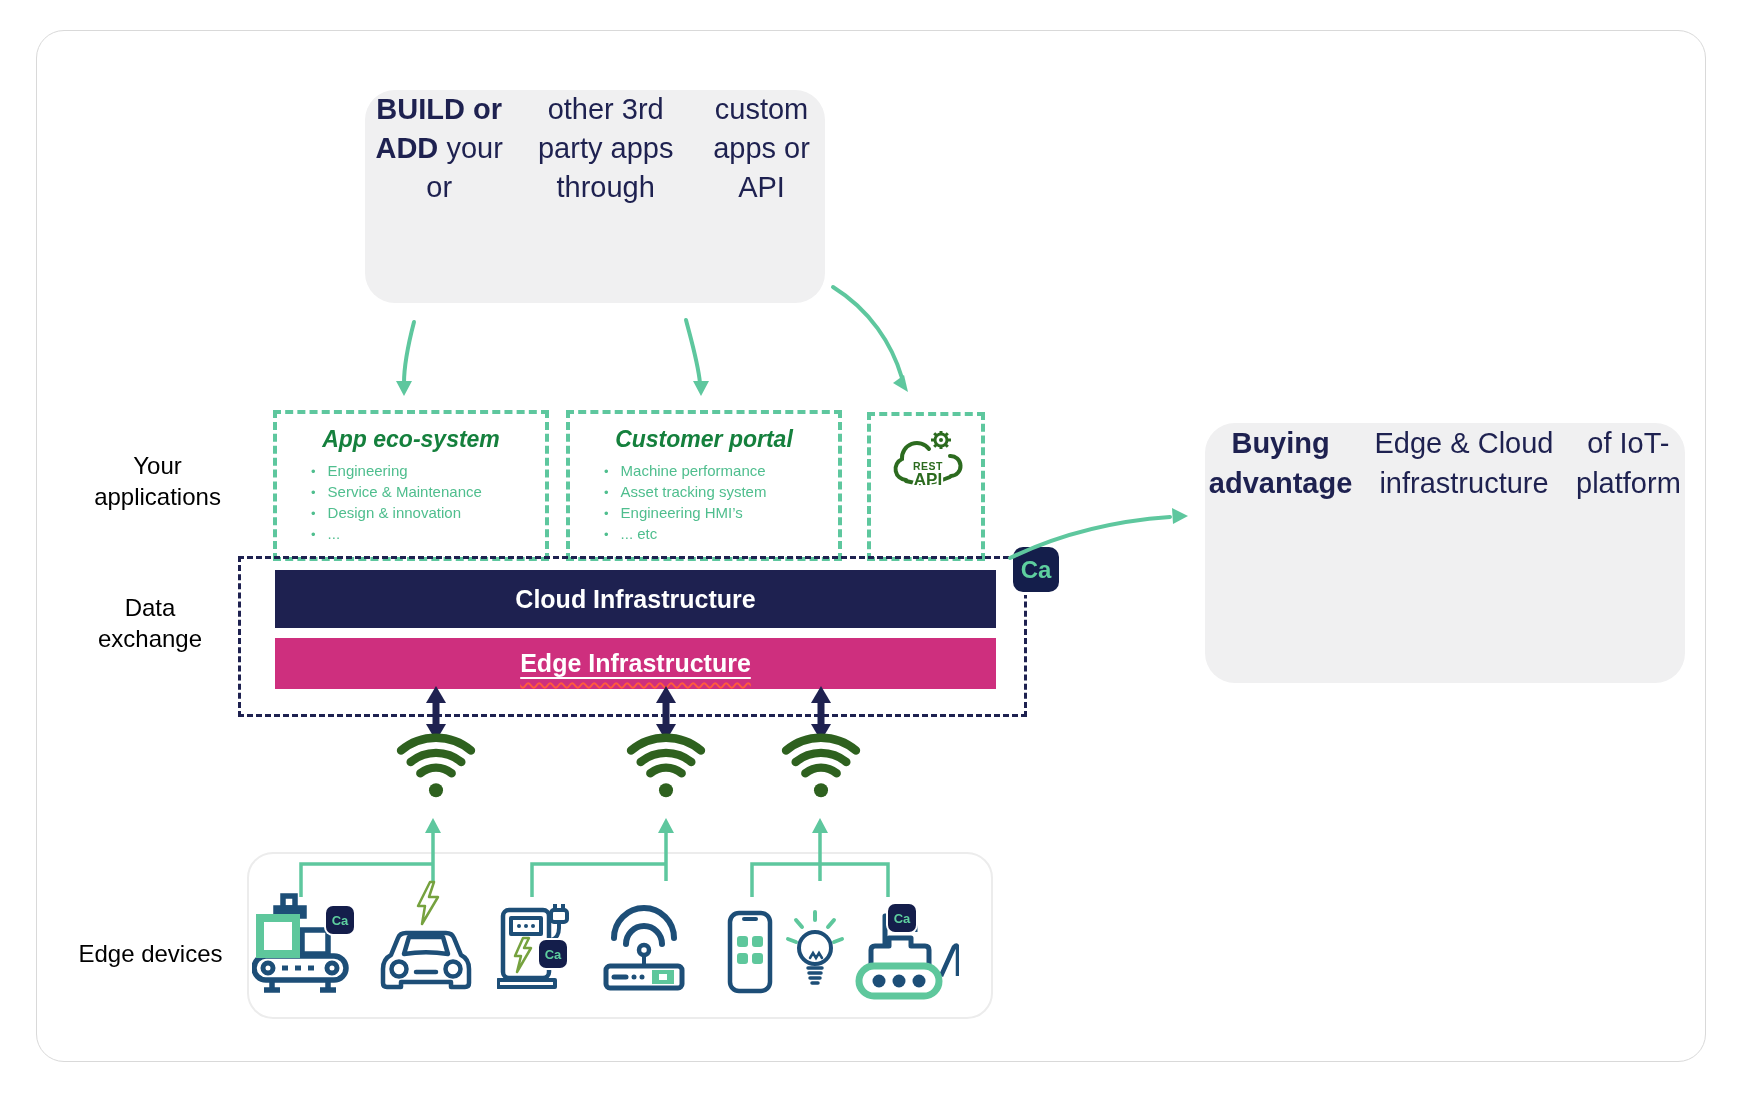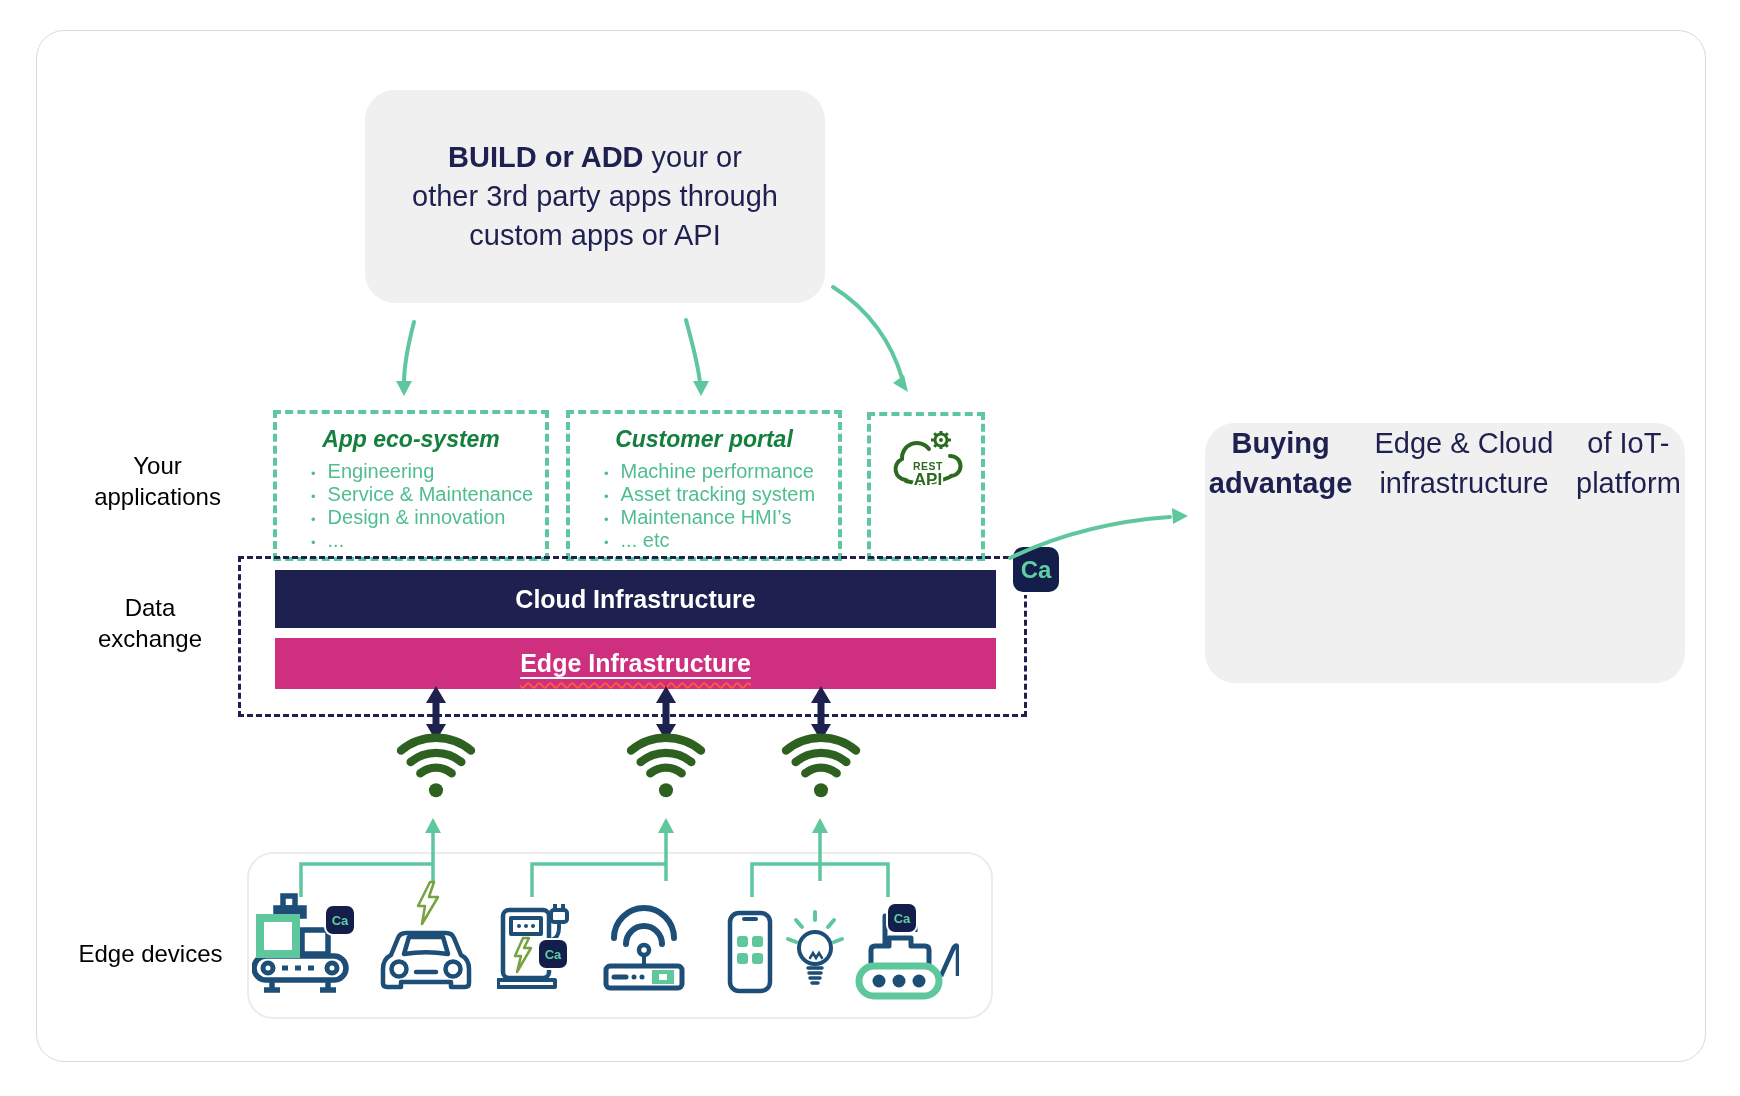--- a/index.html
+++ b/index.html
@@ -2,30 +2,30 @@
 <html><head>
 <meta charset="utf-8">
 <style>
   html,body{margin:0;padding:0;background:#ffffff;}
   #canvas{position:relative;width:1740px;height:1096px;background:#ffffff;overflow:hidden;
           font-family:"Liberation Sans", sans-serif;color:#1e2150;}
   .abs{position:absolute;}
   #card{left:36px;top:30px;width:1668px;height:1030px;border:1px solid #d9d9d9;border-radius:28px;background:#fff;}
   
   #topbox{left:365px;top:90px;width:460px;height:213px;border-radius:30px;background:#f0f0f1;
-          display:flex;flex-direction:column;justify-content:center;text-align:center;
+          display:flex;flex-direction:row;justify-content:center;text-align:center;
           font-size:29px;line-height:39px;color:#1e2150;}
   .b{font-weight:bold;}
   
   .gbox{border:4px dashed #5ec79e;background:#fff;}
   #ecobox{left:273px;top:410px;width:268px;height:143px;}
   #portalbox{left:566px;top:410px;width:268px;height:143px;}
   #apibox{left:867px;top:412px;width:110px;height:141px;}
   .gtitle{margin-top:12px;text-align:center;font-size:23px;font-weight:bold;font-style:italic;color:#15803d;}
-  ul.gul{margin:8px 0 0 0;padding:0 0 0 34px;list-style:none;color:#4fbe8e;font-size:20px;line-height:20px;}
+  ul.gul{margin:8px 0 0 0;padding:0 0 0 34px;list-style:none;color:#4fbe8e;font-size:15px;line-height:20px;}
   ul.gul li::before{content:"•";margin-right:12px;font-size:13px;}
   
   .navlabel{font-size:24px;line-height:31px;color:#000000;text-align:center;}
   #lbl-your{left:75px;top:450px;width:165px;}
   #lbl-data{left:75px;top:592px;width:150px;}
   #lbl-edge{left:68px;top:938px;width:165px;}
   
   #dxbox{left:238px;top:556px;width:783px;height:155px;border:3px dashed #1e2150;}
   .bar{left:275px;width:721px;height:58px;display:flex;align-items:center;justify-content:center;
        color:#ffffff;font-size:25px;font-weight:bold;}
@@ -77,21 +77,21 @@
       <li>Service &amp; Maintenance</li>
       <li>Design &amp; innovation</li>
       <li>...</li>
     </ul>
   </div>
   <div class="abs gbox" id="portalbox">
     <div class="gtitle">Customer portal</div>
     <ul class="gul">
       <li>Machine performance</li>
       <li>Asset tracking system</li>
-      <li>Maintenance HMI’s</li>
+      <li>Engineering HMI’s</li>
       <li>... etc</li>
     </ul>
   </div>
   <div class="abs gbox" id="apibox">
     <svg class="abs" style="left:18px;top:14px;" width="76" height="64" viewBox="0 0 76 64">
       <g fill="none" stroke="#2c6b1f" stroke-width="4" stroke-linecap="round">
         <path d="M17,50 A11,11 0 0 1 13,29 A15,15 0 0 1 40,19"></path>
         <path d="M61,26 A10,10 0 0 1 62,46"></path>
         <path d="M17,51 Q38,57 61,47"></path>
       </g>

